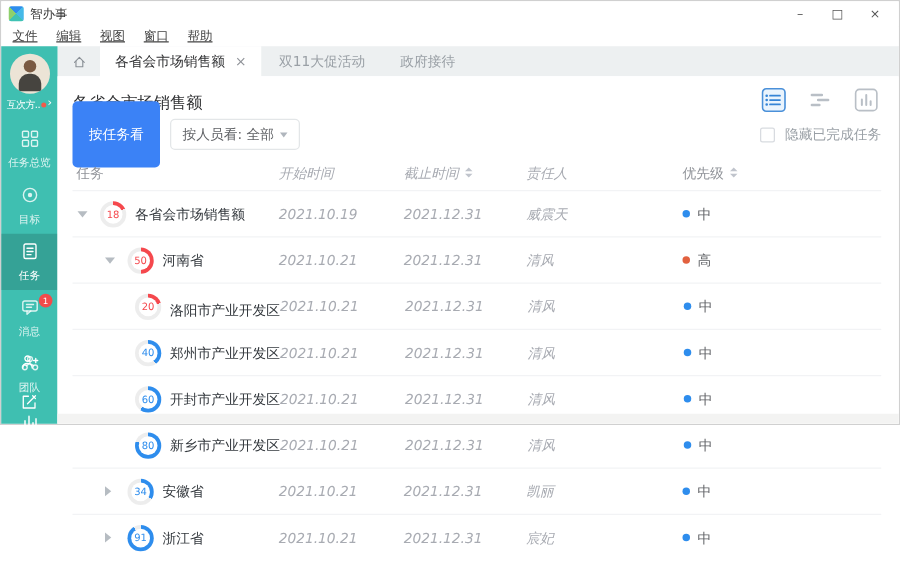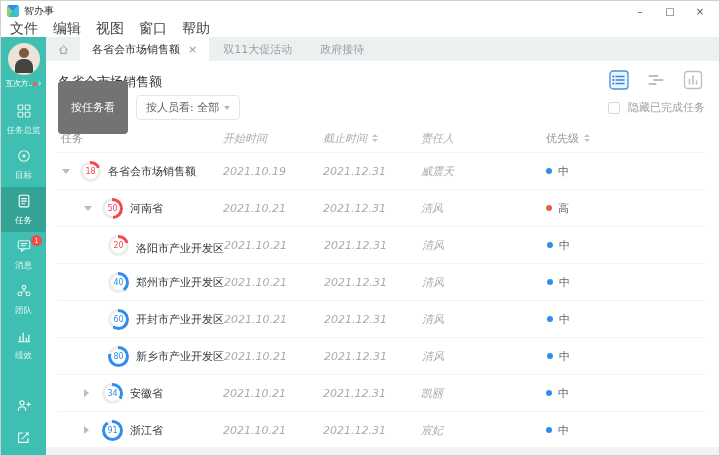--- a/index.html
+++ b/index.html
@@ -1,30 +1,30 @@
 <!DOCTYPE html>
 <html><head>
 <meta charset="utf-8">
 <style>
   * { box-sizing: border-box; margin: 0; padding: 0; }
   html,body { width:720px; height:456px; overflow:hidden; }
   body { font-family:"DejaVu Sans","Liberation Sans",sans-serif; background:#fff; }
-  .window { width:720px; height:456px; border:1px solid #d0d0d0; background:#fff; display:flex; flex-direction:column; }
+  .window { width:720px; height:340px; border:1px solid #d0d0d0; background:#fff; display:flex; flex-direction:column; }
 
   
   .titlebar { height:20px; display:flex; align-items:center; padding:0 4px 0 6px; gap:5px; background:#fff; flex:0 0 auto; }
   .app-icon { width:12px; height:12px; border-radius:2px;
     background:conic-gradient(from 45deg,#45b9e8 0 25%,#3fc2b4 0 50%,#8ed06c 0 75%,#2e8ded 0); }
   .app-title { font-size:10px; color:#333; }
   .win-controls { margin-left:auto; display:flex; }
   .win-btn { width:30px; height:20px; display:flex; align-items:center; justify-content:center; font-size:10px; color:#555; }
 
   
   .menubar { height:16px; display:flex; align-items:center; gap:15px; padding:0 9px; background:#fff; flex:0 0 auto; }
-  .menu-item { font-size:14px; color:#444; }
+  .menu-item { font-size:10px; color:#444;text-decoration:underline; }
 
   
   .app-body { flex:1; display:flex; min-height:0; }
 
   
   .sidebar { width:45px; background:#3fbfb1; display:flex; flex-direction:column; align-items:center; position:relative; flex:0 0 auto; }
   .avatar { width:32px; height:32px; border-radius:50%; margin-top:6px; background:#ece4d6; position:relative; overflow:hidden; flex:0 0 auto; }
   .avatar::before { content:""; position:absolute; left:11px; top:5px; width:10px; height:10px; border-radius:50%; background:#7a5a42; }
   .avatar::after { content:""; position:absolute; left:7px; top:16px; width:18px; height:14px; border-radius:8px 8px 0 0; background:#46443f; }
   .org-row { display:flex; align-items:center; gap:1px; margin-top:3px; color:#fff; }
@@ -51,21 +51,21 @@
 
   .content { flex:1; background:#fff; position:relative; padding-left:12px; min-height:0; }
 
   .page-head { height:30px; display:flex; align-items:flex-end; justify-content:space-between; padding-right:16px; }
   .page-title { font-size:13px; color:#303133; }
   .view-toggles { display:flex; align-items:center; gap:17px; padding-bottom:1px; }
   .vicon { width:20px; height:20px; display:flex; align-items:center; justify-content:center; }
   .vicon svg { width:20px; height:20px; }
 
   .filter-row { height:33px; display:flex; align-items:center; gap:8px; padding-right:14px; }
-  .btn-primary { background:#737373; color:#fff; font-size:11px; border:none; border-radius:4px; padding:19px 13px; }
+  .btn-primary { background:#3b82f6; color:#fff; font-size:11px; border:none; border-radius:4px; padding:19px 13px; }
   .chip { display:flex; align-items:center; gap:5px; border:1px solid #e3e6e8; background:#fff; border-radius:4px; padding:4px 9px; font-size:11px; color:#606266; }
   .caret { width:0; height:0; border-left:3.5px solid transparent; border-right:3.5px solid transparent; border-top:4px solid #b0b6bd; }
   .spacer { flex:1; }
   .checkbox { width:12px; height:12px; border:1px solid #d8dbe0; border-radius:2px; background:#fff; }
   .cb-label { font-size:11px; color:#9aa0a6; }
 
   
   .table { padding-right:14px; }
   .thead { display:flex; align-items:center; height:28px; font-size:11px; color:#909399; }
   .trow { display:flex; align-items:center; height:37px; border-top:1px solid #f2f3f5; font-size:11px; }

